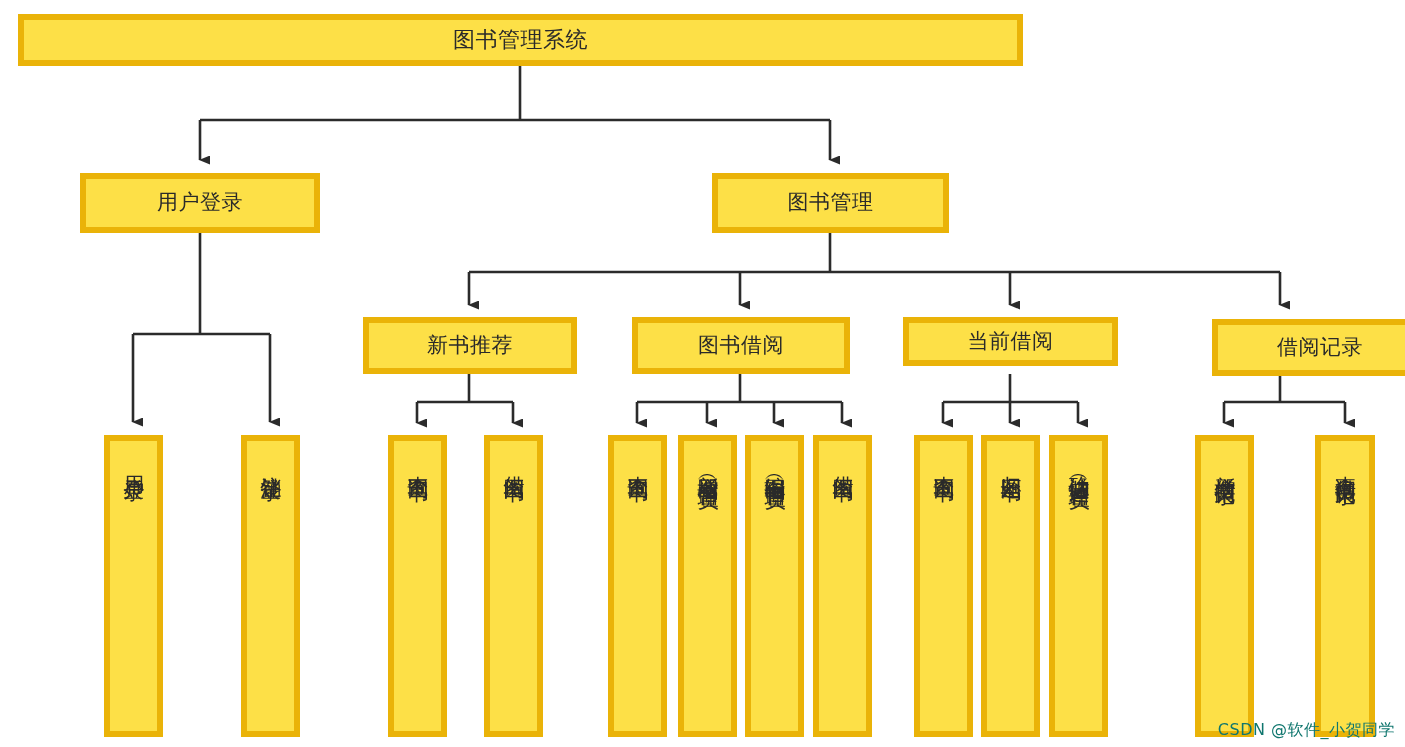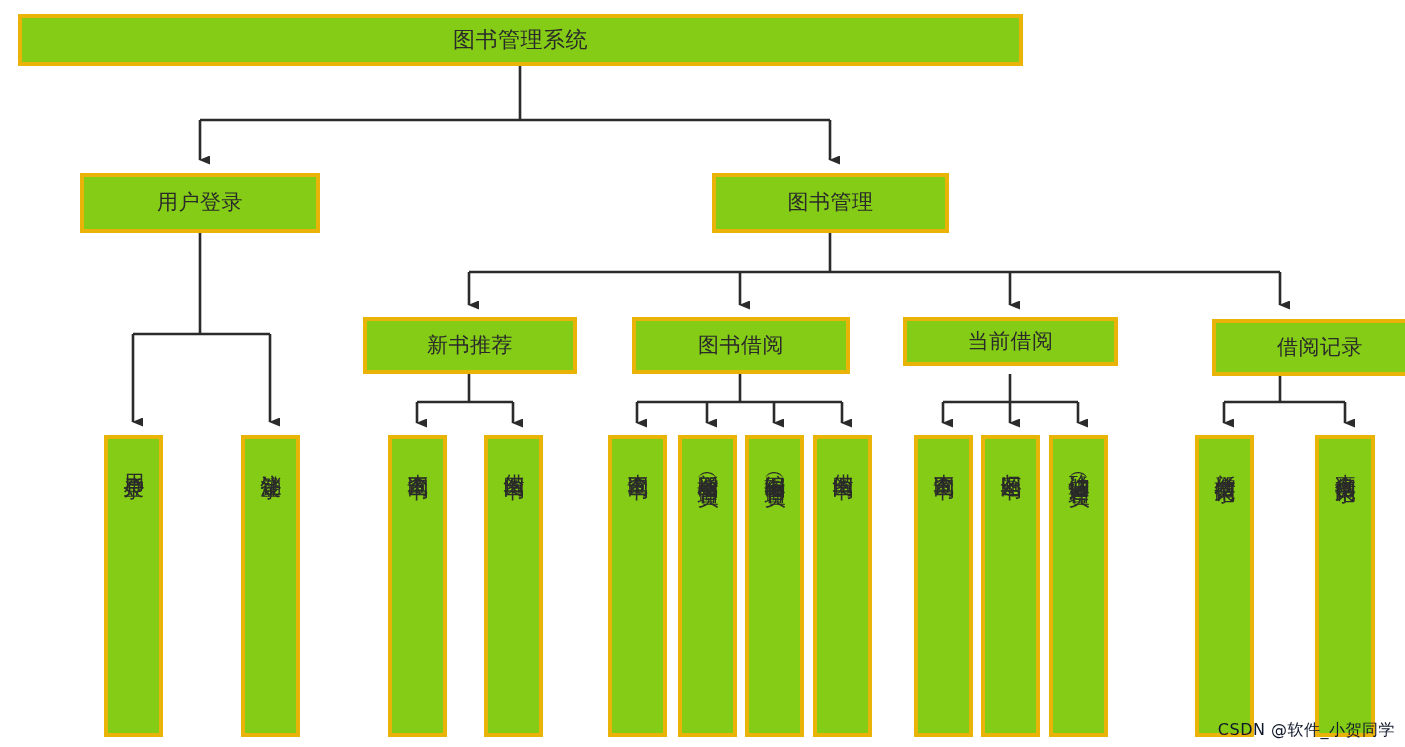--- a/index.html
+++ b/index.html
@@ -22,22 +22,22 @@
     position: absolute;
     left: 0;
     top: 0;
     width: 1405px;
     height: 747px;
     pointer-events: none;
   }
   .node {
     position: absolute;
     box-sizing: border-box;
-    background: #84cc16;
-    border: 4px solid #eab308;
+    background: #fde047;
+    border: 6px solid #eab308;
     display: flex;
     align-items: center;
     justify-content: center;
     z-index: 2;
   }
   .node .label {
     font-size: 21px;
     line-height: 1.22;
     color: #2a2a2a;
     letter-spacing: 0.5px;
@@ -57,21 +57,21 @@
     font-size: 21px;
     line-height: 1.28;
     letter-spacing: 2px;
     white-space: pre-line;
   }
   .watermark {
     position: absolute;
     right: 10px;
     bottom: 6px;
     font-size: 16px;
-    color: #0f172a;
+    color: #0f766e;
     z-index: 5;
     white-space: nowrap;
     letter-spacing: 0.5px;
   }
 </style>
 </head>
 <body>
 
 <div id="canvas">
 

